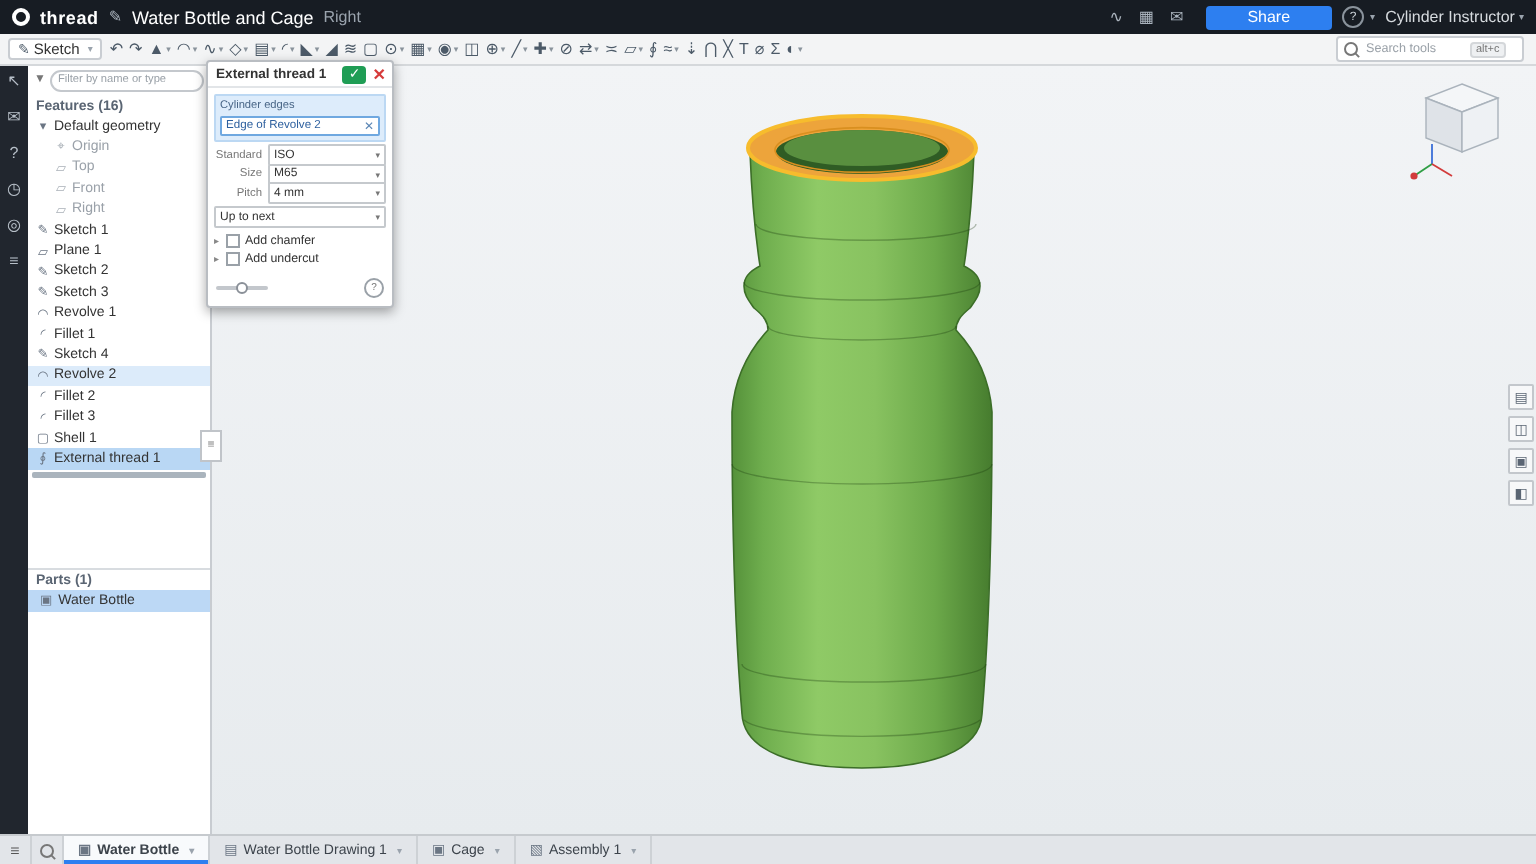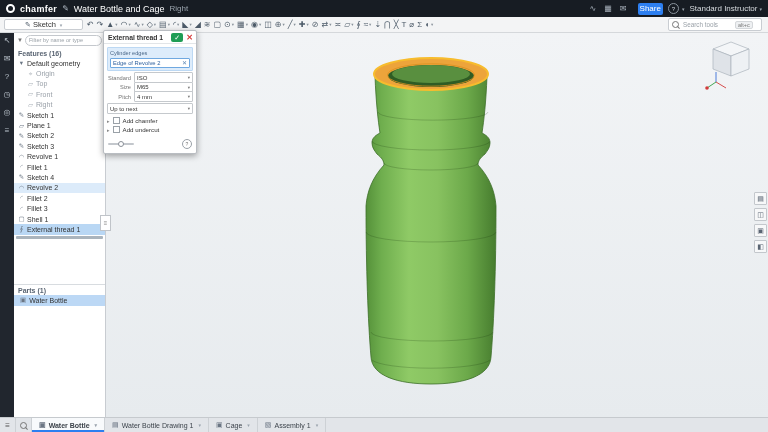--- a/index.html
+++ b/index.html
@@ -16,31 +16,31 @@
   
   .topbar{position:absolute;top:0;left:0;right:0;height:17px;background:#171c23;
           display:flex;align-items:center;gap:5px;padding:0 6px;color:#e8eaed;font-size:9px;z-index:40;}
   .logo{width:9px;height:9px;border-radius:50%;border:2px solid #fff;box-sizing:border-box;flex:none;}
   .brand{font-weight:bold;letter-spacing:.3px;color:#fff;}
   .tb-icon{color:#aab3bd;font-size:8px;display:inline-flex;align-items:center;}
   .doc-title{font-weight:normal;color:#fff;}
   .branch{color:#9aa3ad;font-size:8px;}
   .tb-icons{display:flex;gap:8px;margin-right:6px;}
   .share{background:var(--accent);color:#fff;border:none;border-radius:2px;font-size:8px;
-         height:12px;padding:0 2px;line-height:12px;}
+         height:12px;padding:0 21px;line-height:12px;}
   .help-circle{display:inline-flex;align-items:center;gap:1px;color:#cfd5db;font-size:8px;}
   .help-q{width:9px;height:9px;border:1px solid #8a939c;border-radius:50%;font-size:6px;
           display:inline-flex;align-items:center;justify-content:center;}
   .user{display:inline-flex;align-items:center;font-size:8px;color:#d6dade;}
 
   
   .toolbar{position:absolute;top:17px;left:0;right:0;height:15px;background:#f3f4f5;
            border-bottom:1px solid #d5d8db;display:flex;align-items:center;padding:0 4px;gap:2px;z-index:30;}
   .sketch-btn{display:flex;align-items:center;gap:2px;background:#fff;border:1px solid #c9cdd2;
-              border-radius:2px;height:11px;font-size:7.5px;padding:0 20px;color:#333;font-family:inherit;}
+              border-radius:2px;height:11px;font-size:7.5px;padding:0 4px;color:#333;font-family:inherit;}
   .sketch-btn .g{color:#4c5a68;font-size:7px;}
   .tool-icons{display:flex;align-items:center;}
   .tbtn{display:inline-flex;align-items:center;height:12px;padding:0 1.5px;color:#4c5a68;font-size:8px;}
   .tbtn .caret{font-size:4.5px;margin-left:1px;color:#8a939c;}
   .search-box{display:flex;align-items:center;gap:2px;background:#fff;border:1px solid #c9cdd2;
               border-radius:2px;height:11px;padding:0 3px;width:86px;margin-right:2px;}
   .mag{width:5px;height:5px;border:1px solid #777;border-radius:50%;position:relative;flex:none;}
   .mag::after{content:"";position:absolute;width:3px;height:1px;background:#777;
               transform:rotate(45deg);right:-2px;bottom:-1px;}
   .search-box input{border:none;outline:none;font-size:6.3px;width:48px;color:#333;
@@ -126,21 +126,21 @@
   .tab{display:flex;align-items:center;gap:3px;padding:0 7px;border-right:1px solid #cdd1d5;
        color:#3c434b;white-space:nowrap;}
   .tab .tglyph{color:#6b7684;font-size:7px;}
   .tab.active{background:#f8fafc;box-shadow:inset 0 -2px 0 var(--accent);font-weight:bold;}
 </style>
 </head>
 <body>
 
 <div class="topbar">
   <span class="logo"></span>
-  <span class="brand">chamfer</span>
+  <span class="brand">thread</span>
   <span class="tb-icon">✎</span>
   <span class="doc-title">Water Bottle and Cage</span>
   <span class="branch">Right</span>
   <span class="spacer"></span>
   <span class="tb-icons">
 
       <span class="tb-icon">
         <span>∿</span>
       </span>
 
@@ -151,21 +151,21 @@
       <span class="tb-icon">
         <span>✉</span>
       </span>
     </span>
   <button class="share">Share</button>
   <span class="help-circle">
     <span class="help-q">?</span>
     <span class="caret">▾</span>
   </span>
   <span class="user">
-    <span>Standard Instructor</span>
+    <span>Cylinder Instructor</span>
     <span class="caret">▾</span>
   </span>
 </div>
 
 <div class="toolbar">
   <button class="sketch-btn">
     <span class="g">✎</span>
     <span>Sketch</span>
     <span class="caret">▾</span>
   </button>

